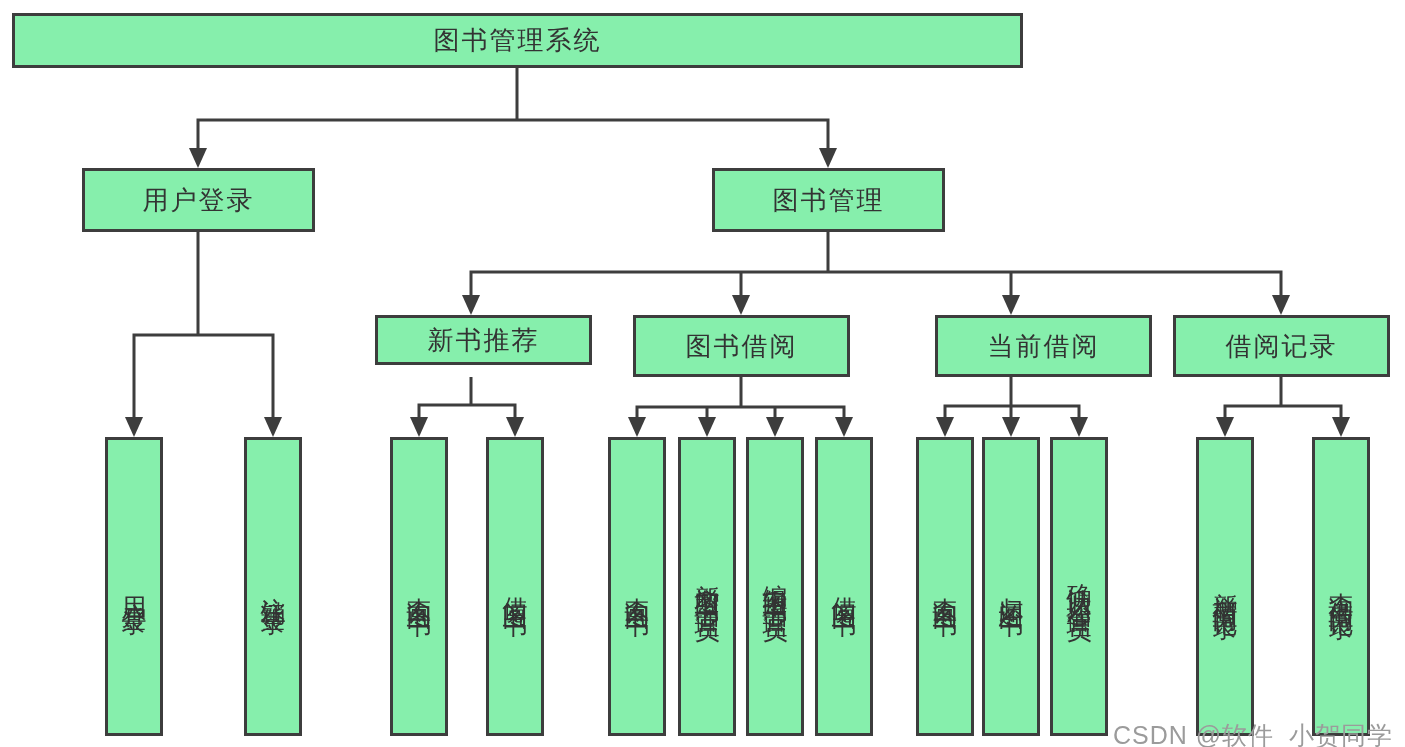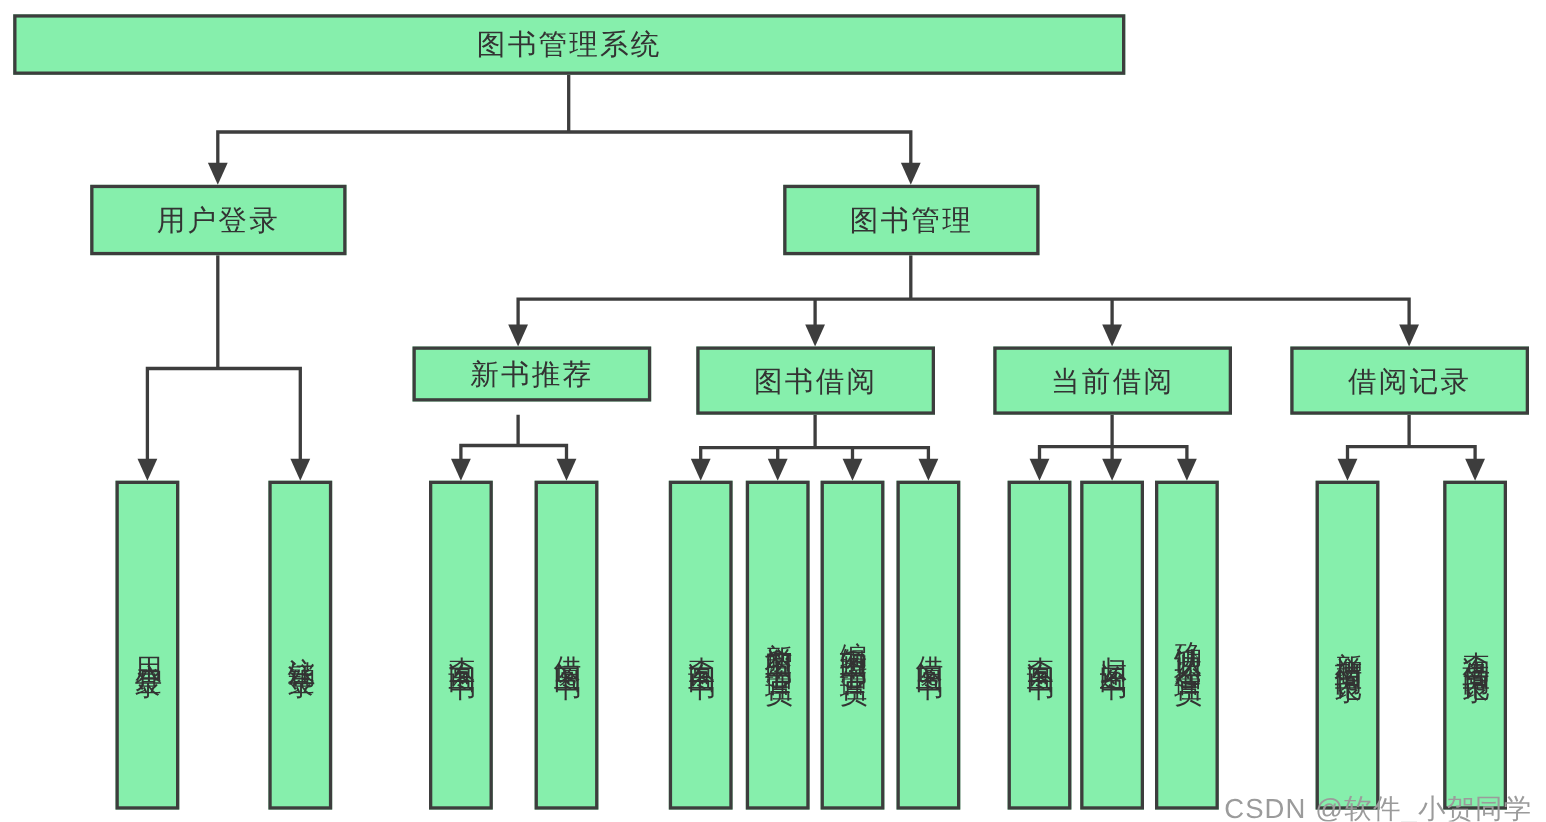--- a/index.html
+++ b/index.html
@@ -106,21 +106,21 @@
   <div class="node h" style="left:712px; top:168px; width:233px; height:64px;">
     <span>图书管理</span>
   </div>
 
   <div class="node h" style="left:375px; top:315px; width:217px; height:50px;">
     <span>新书推荐</span>
   </div>
   <div class="node h" style="left:633px; top:315px; width:217px; height:62px;justify-content:center;">
     <span>图书借阅</span>
   </div>
-  <div class="node h" style="left:903px; top:315px; width:217px; height:62px;">
+  <div class="node h" style="left:935px; top:315px; width:217px; height:62px;">
     <span>当前借阅</span>
   </div>
   <div class="node h" style="left:1173px; top:315px; width:217px; height:62px;">
     <span>借阅记录</span>
   </div>
 
   <div class="node v" style="left:105px; top:437px; width:58px; height:299px;">
     <span>用户登录</span>
   </div>
   <div class="node v" style="left:244px; top:437px; width:58px; height:299px;">

